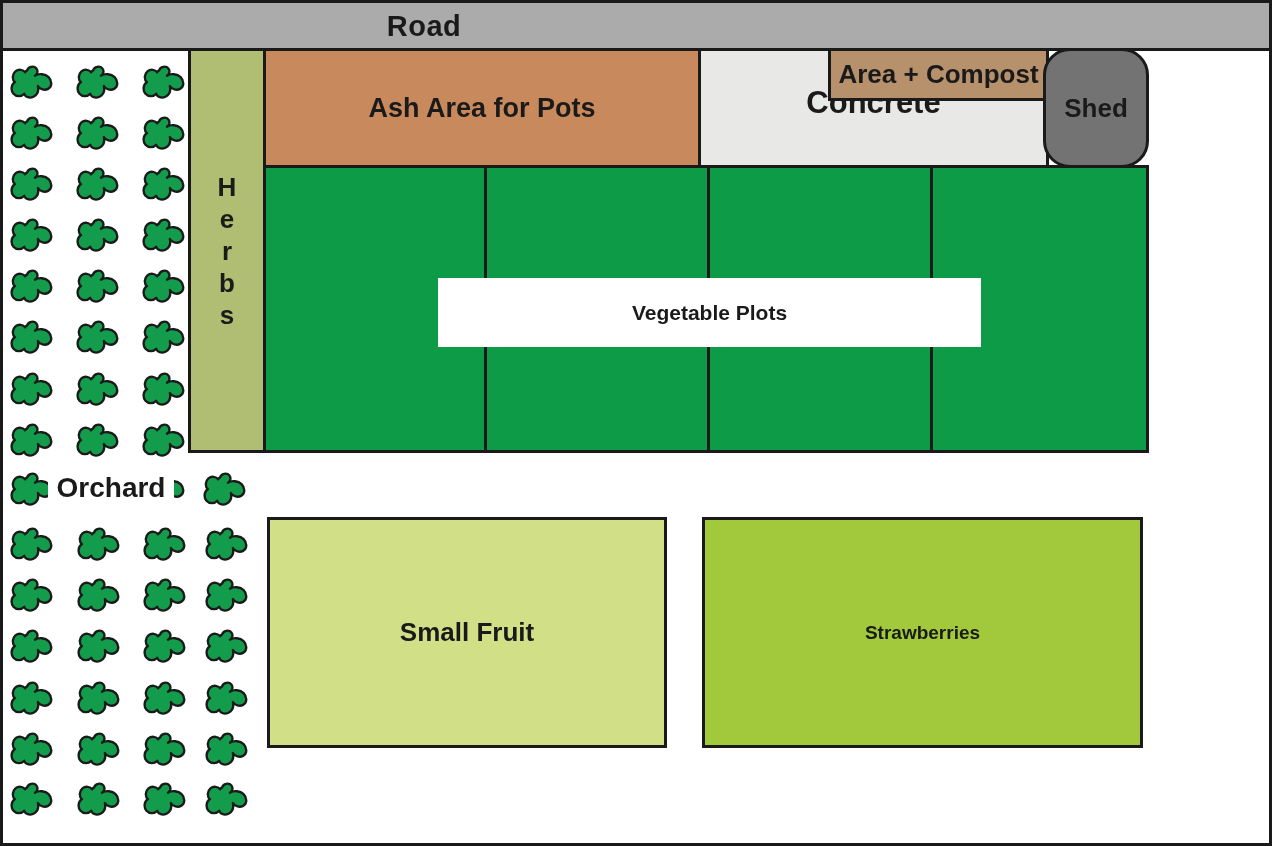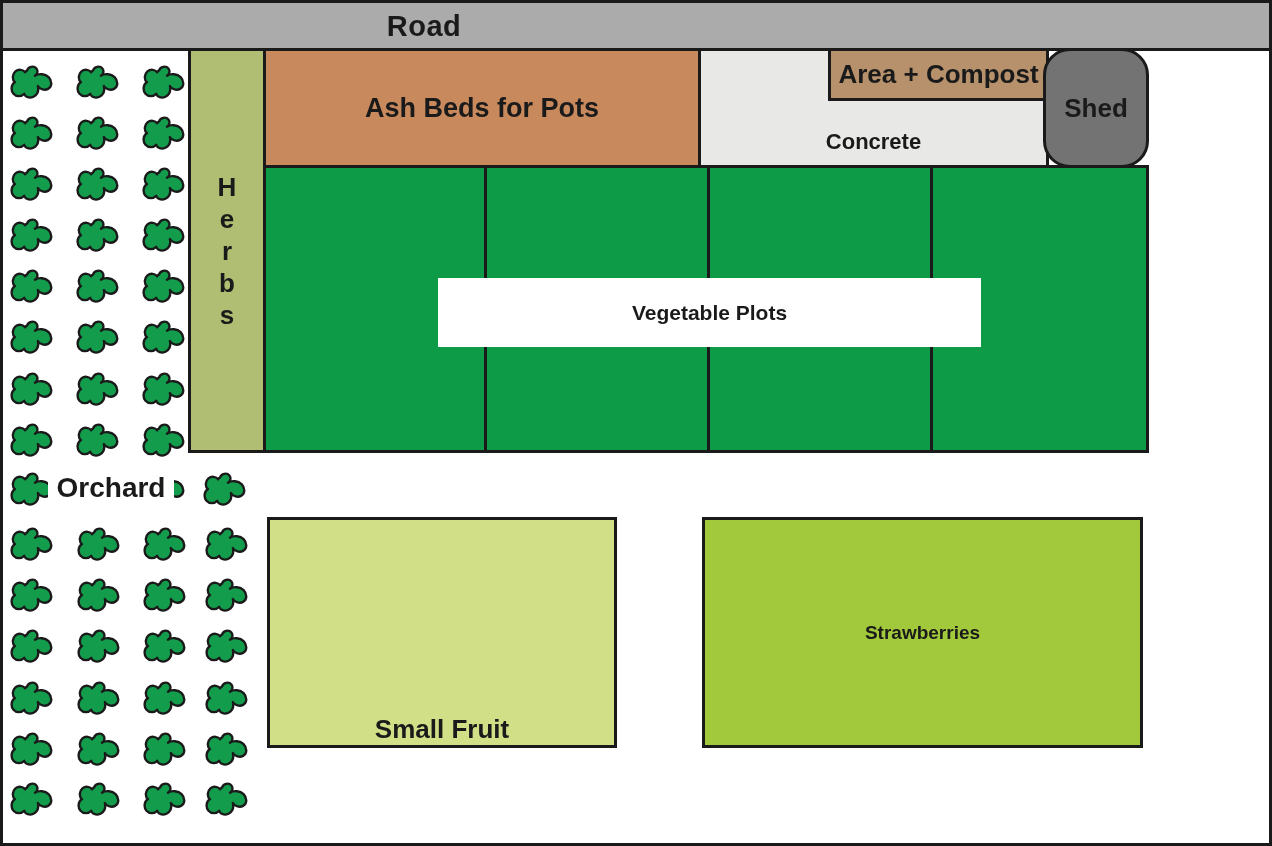--- a/index.html
+++ b/index.html
@@ -24,21 +24,21 @@
     text-align:center;
     font-weight:bold;
   }
   .road{background:var(--road);border:none;border-bottom:3px solid var(--line);}
   .road-label{
     position:absolute;left:373px;top:50%;
     transform:translate(-50%,-50%);
     font-size:29px;letter-spacing:.5px;margin-left:48px;
   }
   .ash{background:var(--ash);font-size:27px;}
-  .concrete{background:var(--concrete);font-size:22px;align-items:flex-end;padding-bottom:10px;}
+  .concrete{background:var(--concrete);font-size:31px;padding-bottom:10px;}
   .soil{background:var(--soil);font-size:26px;}
   .shed{background:var(--shed);font-size:26px;border-radius:27px;}
   .herbs{background:var(--herbs);}
   .herbs-letters{
     display:flex;flex-direction:column;align-items:center;
     font-size:26px;line-height:32px;letter-spacing:0;
   }
   .veg{background:var(--vegetable);}
   .vdiv{position:absolute;top:0;bottom:0;width:3px;background:var(--line);}
   .veg-label-box{
@@ -247,21 +247,21 @@
     <div class="herbs-letters" id="herbs-letters">
         <span>H</span>
         <span>e</span>
         <span>r</span>
         <span>b</span>
         <span>s</span>
       </div>
   </div>
 
   <div class="region ash" style="left:260px;top:45px;width:438px;height:120px;">
-    <span>Ash Beds for Pots</span>
+    <span>Ash Area for Pots</span>
   </div>
 
   <div class="region concrete" style="left:695px;top:45px;width:351px;height:120px;">
     <span>Concrete</span>
   </div>
 
   <div class="region soil" style="left:825px;top:45px;width:221px;height:53px;">
     <span>Area + Compost</span>
   </div>
 
@@ -271,21 +271,21 @@
 
   <div class="region veg" style="left:260px;top:162px;width:886px;height:288px;">
     <div class="vdiv" style="left:218px;"></div>
     <div class="vdiv" style="left:441px;"></div>
     <div class="vdiv" style="left:664px;"></div>
     <div class="veg-label-box">
       <span>Vegetable Plots</span>
     </div>
   </div>
 
-  <div class="region small-fruit" style="left:264px;top:514px;width:350px;height:231px;align-items:flex-end;">
+  <div class="region small-fruit" style="left:264px;top:514px;width:400px;height:231px;">
     <span>Small Fruit</span>
   </div>
 
   <div class="region strawberries" style="left:699px;top:514px;width:441px;height:231px;">
     <span>Strawberries</span>
   </div>
 
 
   <div class="orchard-label">
     <span>Orchard</span>

